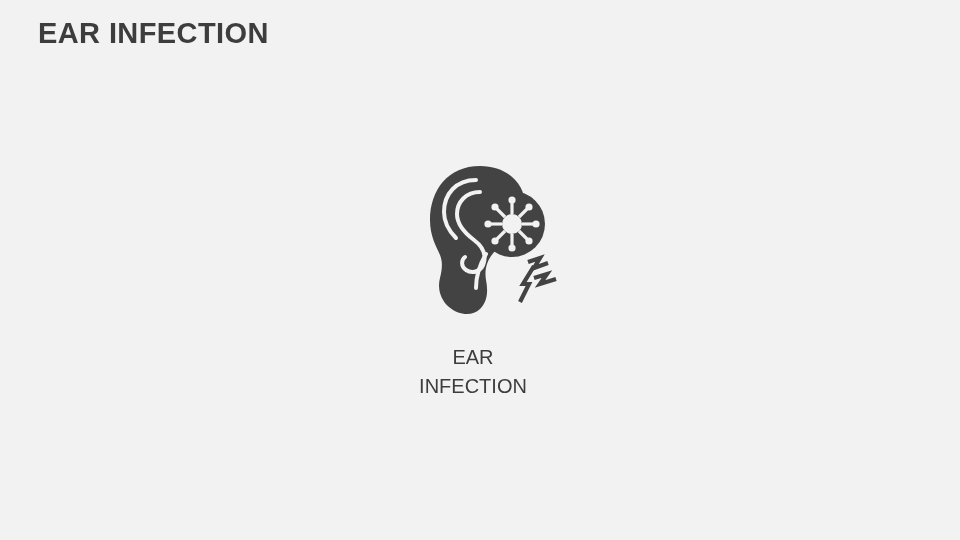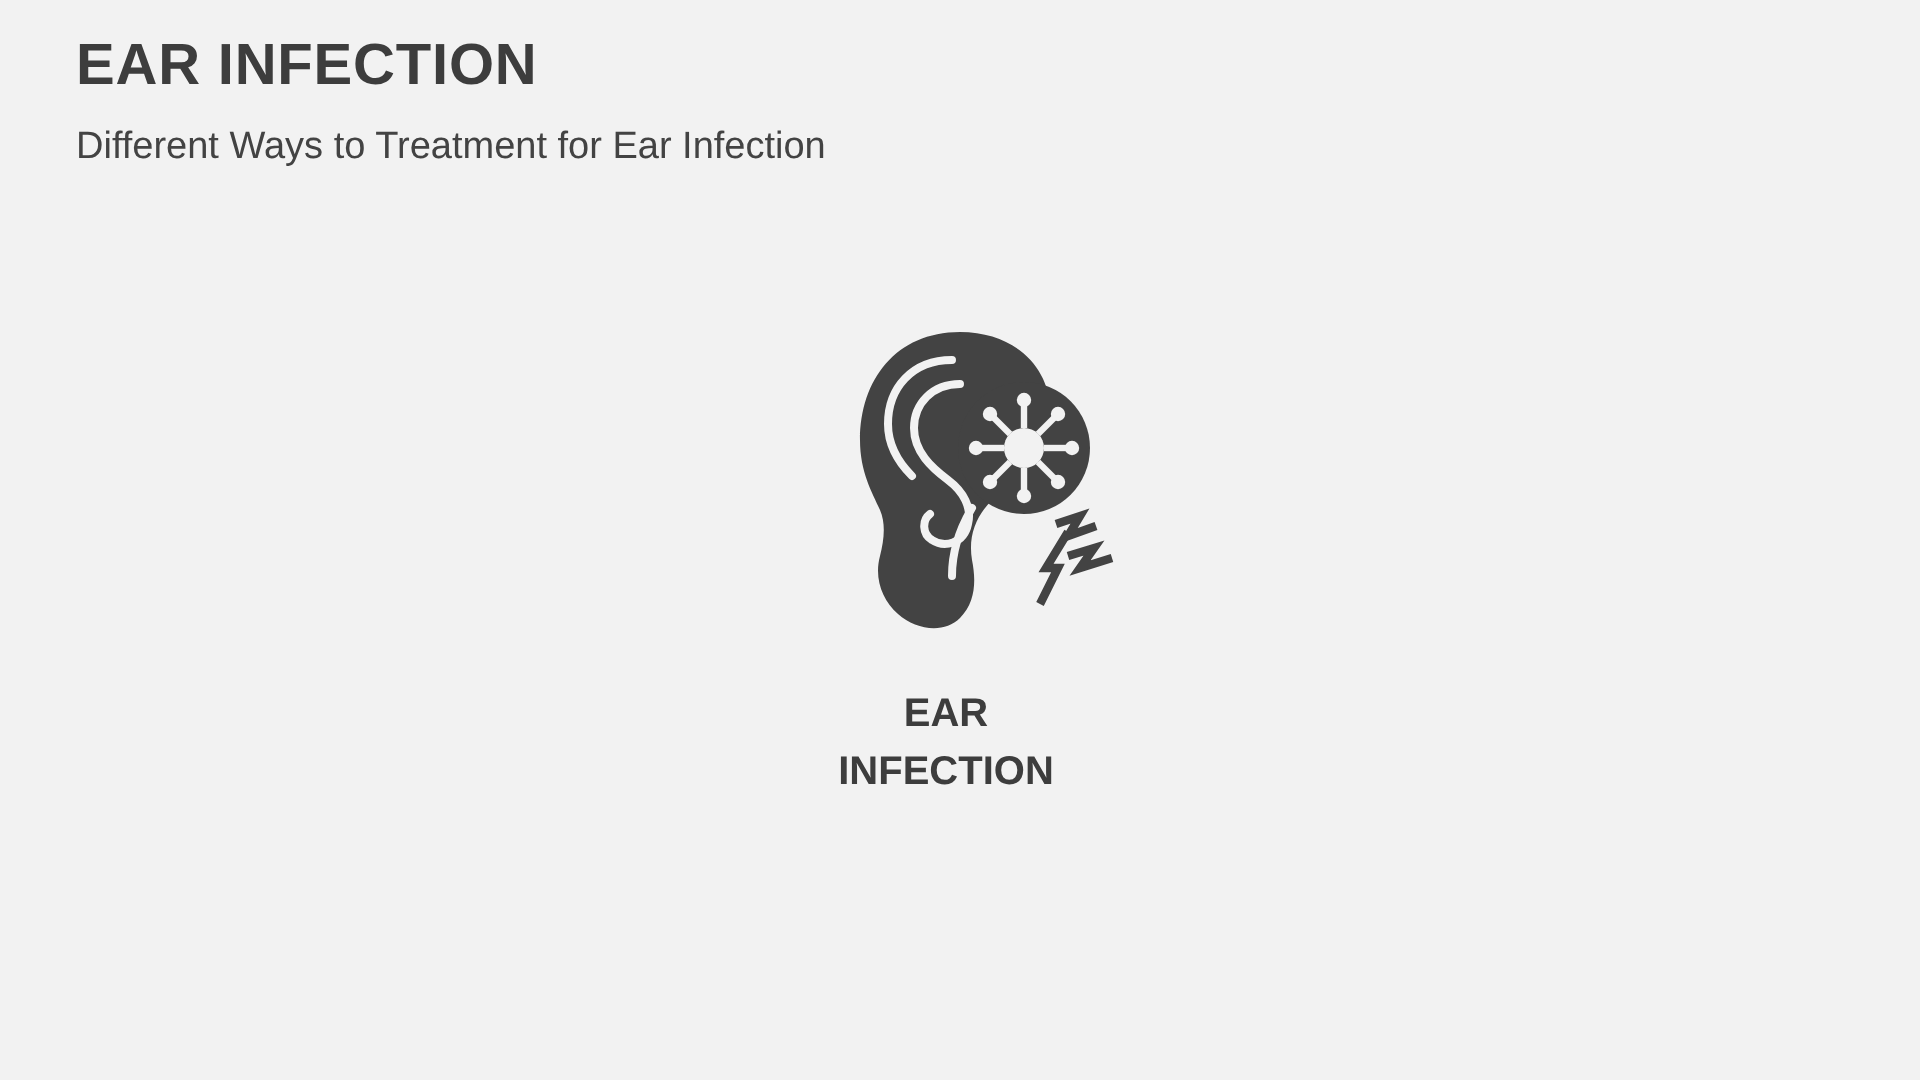--- a/index.html
+++ b/index.html
@@ -113,32 +113,31 @@
     width: 155px;
     height: 170px;
   }
   #center-label {
     position: absolute;
     left: 393px;
     top: 343px;
     width: 160px;
     text-align: center;
     font-size: 20px;
-    font-weight: bold;
+    font-weight: normal;
     color: #3d3d3d;
     line-height: 1.45;
     white-space: pre-line;
   }
 </style>
 </head>
 <body style="background: rgb(242, 242, 242);">
 
 <div id="header">
   <h1 id="title">EAR INFECTION</h1>
-  <p id="subtitle">Different Ways to Treatment for Ear Infection</p>
 </div>
 
 <div id="banners">
     <div class="banner col-left" style="left: 133px; top: 111px;">
       <div class="banner-outline" style="background: rgb(127, 79, 153);"></div>
       <div class="banner-shape" style="background: rgb(148, 97, 172);"></div>
       <div class="hexbadge" style="background: rgb(117, 64, 142);">
     <svg viewBox="0 0 48 48" width="42" height="42" fill="#fff">
       <path d="M21 6 c-3 1 -5 3 -6 6 c3 0 5 -1 7 -3 z"></path>
       <path d="M21 8 c-4 2 -6 5 -6 9 l3 0 c0 -4 1 -7 4 -9 z"></path>

